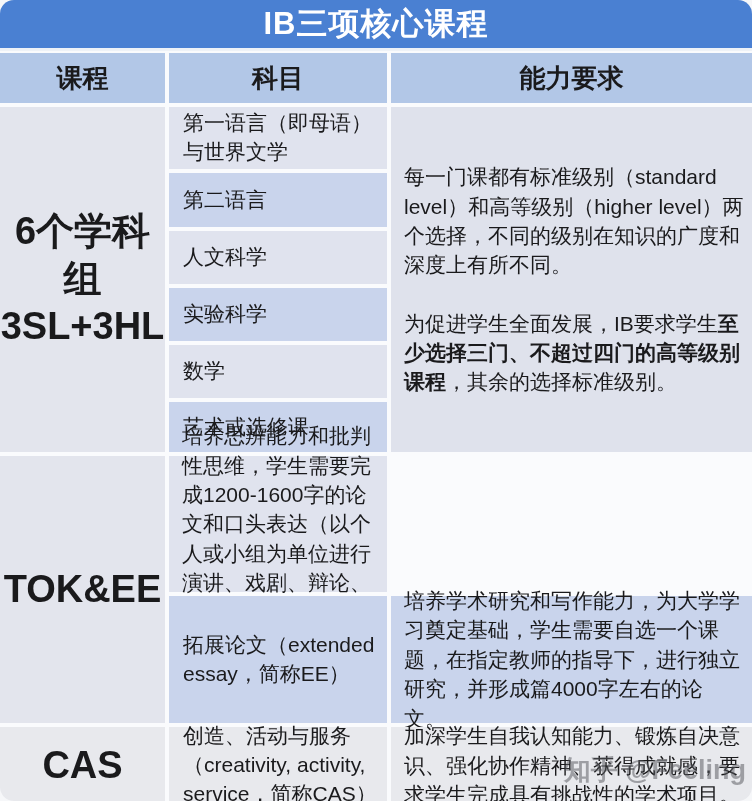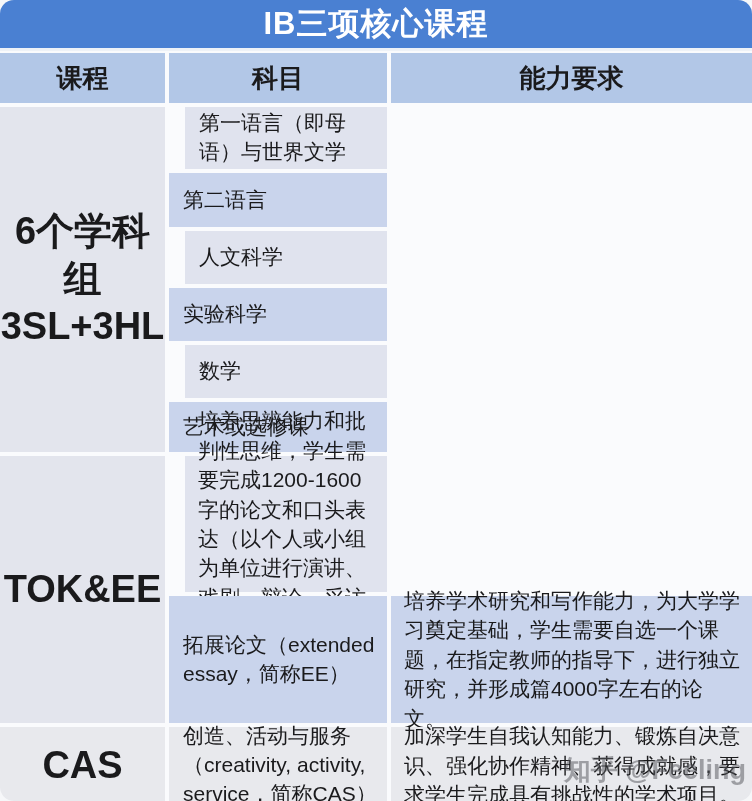--- a/index.html
+++ b/index.html
@@ -41,21 +41,21 @@
     font-weight:bold;font-size:38px;
     text-align:center;line-height:1.25;
   }
   .course-cas{background:#e8e9ed;}
 
   .subject{
     display:flex;align-items:center;
     padding:6px 8px 6px 14px;
     font-size:21px;line-height:1.38;
   }
-  .row-light{background:#e0e3ee;margin-left:16px;}
+  .row-light{background:#e0e3ee;}
   .row-dark{background:#c9d4ec;}
   .row-gray{background:#e8e9ed;}
 
   .req{
     display:flex;flex-direction:column;justify-content:center;
     padding:8px 8px 8px 13px;
     font-size:21px;line-height:1.40;
     background:#dfe2ec;
   }
   .req p{margin:0;}
@@ -95,20 +95,24 @@
       <div>3SL+3HL</div>
     </div>
 
     <div class="cell subject row-light" style="grid-row:2">第一语言（即母语）与世界文学</div>
     <div class="cell subject row-dark" style="grid-row:3">第二语言</div>
     <div class="cell subject row-light" style="grid-row:4">人文科学</div>
     <div class="cell subject row-dark" style="grid-row:5">实验科学</div>
     <div class="cell subject row-light" style="grid-row:6">数学</div>
     <div class="cell subject row-dark" style="grid-row:7">艺术或选修课</div>
 
+    <div class="cell req g1-req">
+      <p>每一门课都有标准级别（standard level）和高等级别（higher level）两个选择，不同的级别在知识的广度和深度上有所不同。</p>
+      <p><span>为促进学生全面发展，IB要求学生</span><span class="b">至少选择三门、不超过四门的高等级别课程</span><span>，其余的选择标准级别。</span></p>
+    </div>
 
     <div class="cell course-cell g2-left">
       <div>TOK&amp;EE</div>
     </div>
 
     <div class="cell req row-light" style="grid-row:8;background:#e0e3ee">
       <p>培养思辨能力和批判性思维，学生需要完成1200-1600字的论文和口头表达（以个人或小组为单位进行演讲、戏剧、辩论、采访等）。</p>
     </div>
 
     <div class="cell subject row-dark" style="grid-row:9">拓展论文（extended essay，简称EE）</div>

